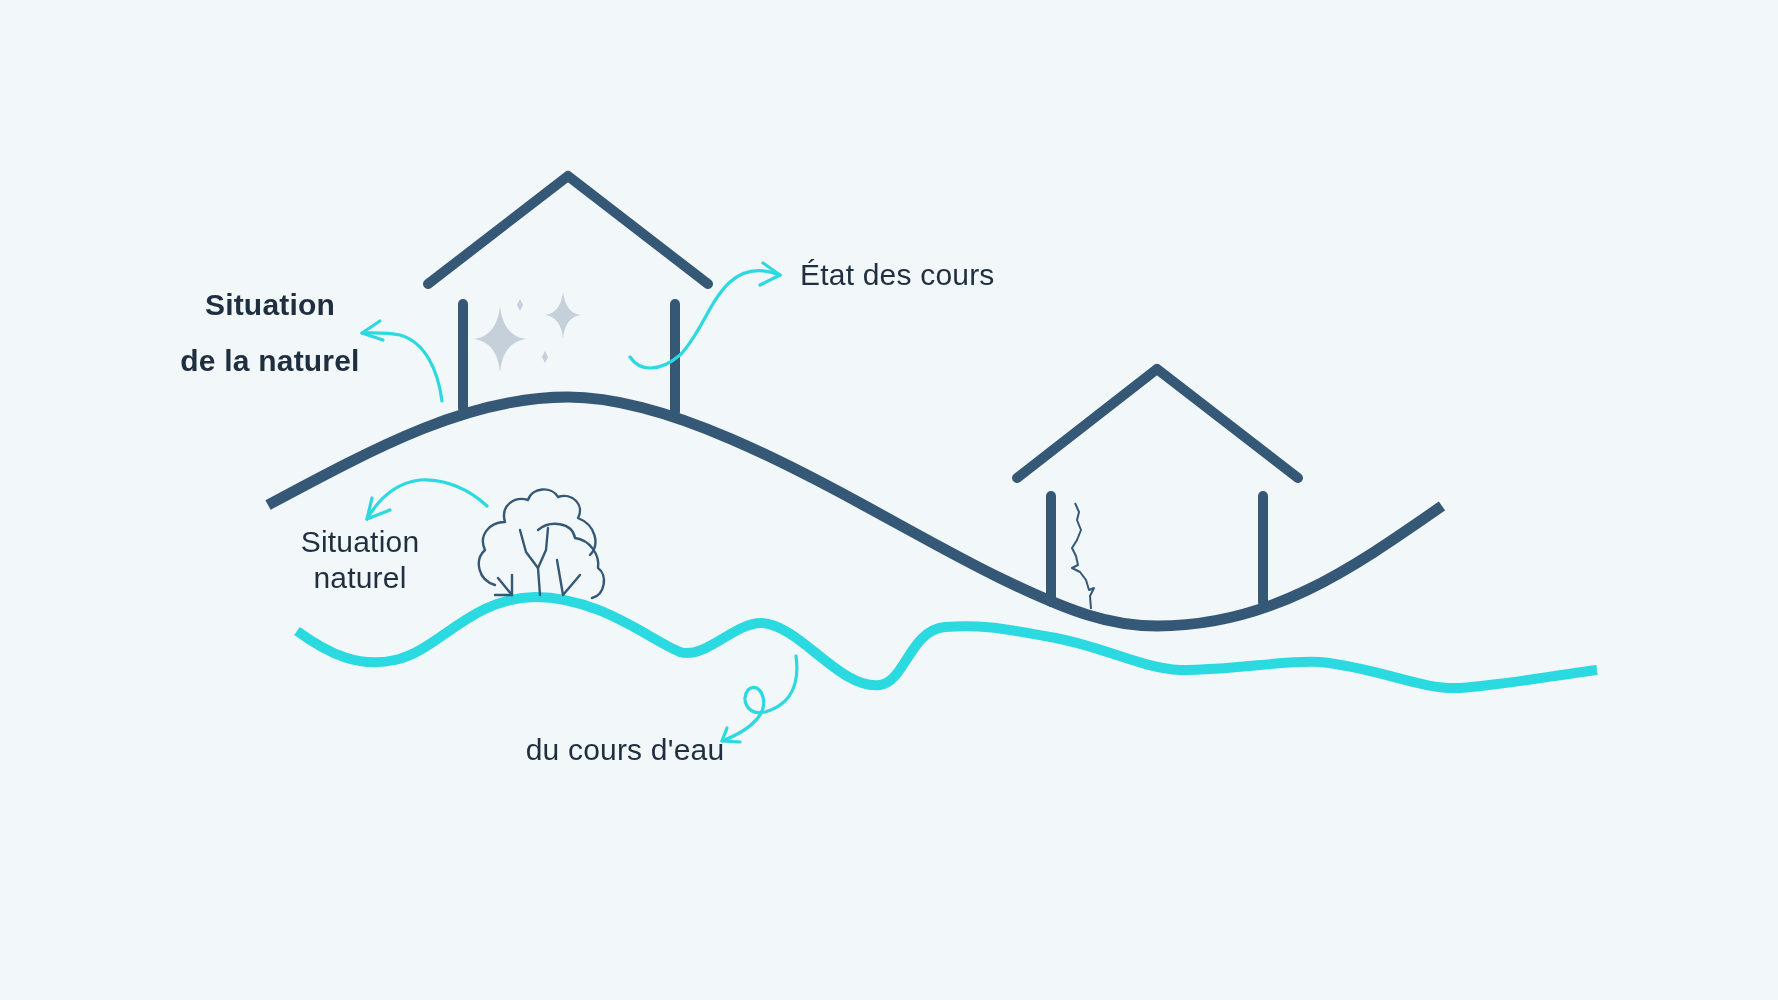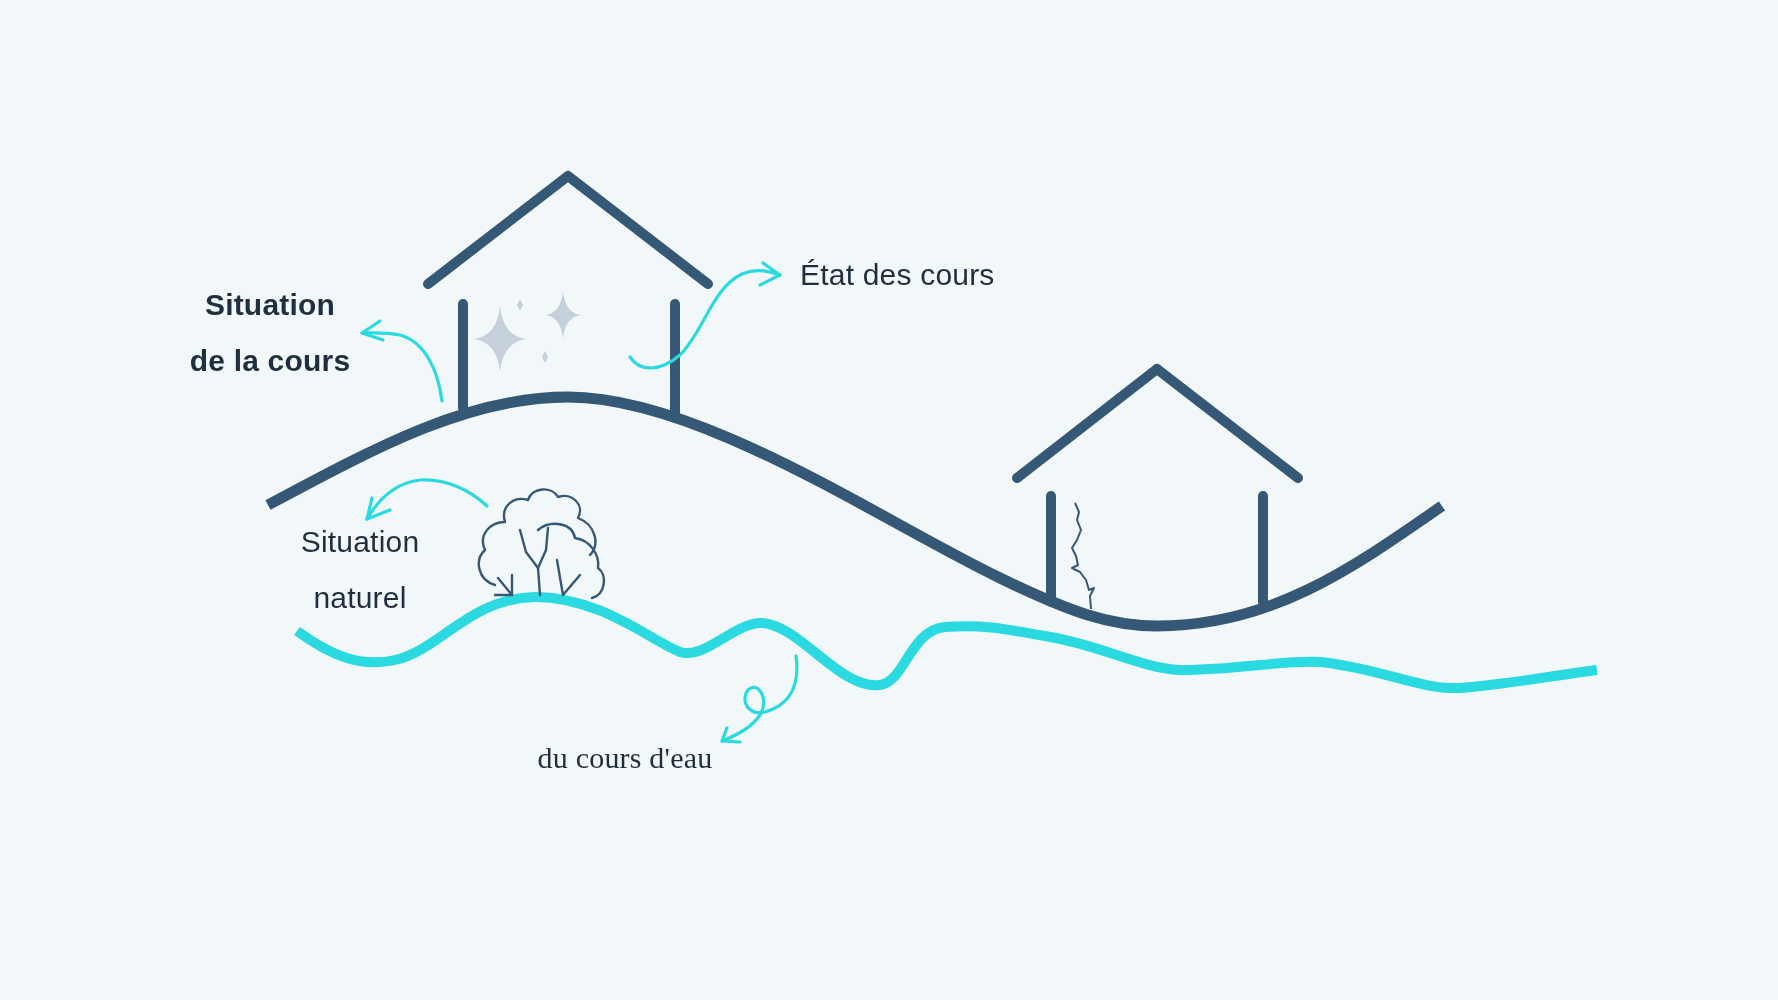--- a/index.html
+++ b/index.html
@@ -75,27 +75,27 @@
     </g>
     <g>
       <path d="M796,656 C800,685 790,705 765,712 C748,716 740,700 748,690 C758,680 770,700 760,715 C752,727 735,736 722,741"></path>
       <path d="M727,728 L722,741 L740,742"></path>
     </g>
   </g>
 </svg>
 
 <div class="label" style="left:180px; top:290px; width:180px;font-weight:bold;">
   <div>Situation</div>
-  <div style="margin-top:26px;">de la cours</div>
+  <div style="margin-top:26px;">de la naturel</div>
 </div>
 
 <div class="label" style="left:800px; top:260px; text-align:left;">
   <div>État des cours</div>
 </div>
 
 <div class="label" style="left:280px; top:527px; width:160px;">
   <div>Situation</div>
-  <div style="margin-top:26px;">naturel</div>
+  <div style="margin-top:6px;">naturel</div>
 </div>
 
 <div class="label" style="left:500px; top:710px; width:250px;">
-  <div style="margin-top:33px;font-family:Liberation Serif, serif;">du cours d'eau</div>
+  <div style="margin-top:25px;">du cours d'eau</div>
 </div>
 
 </body></html>

